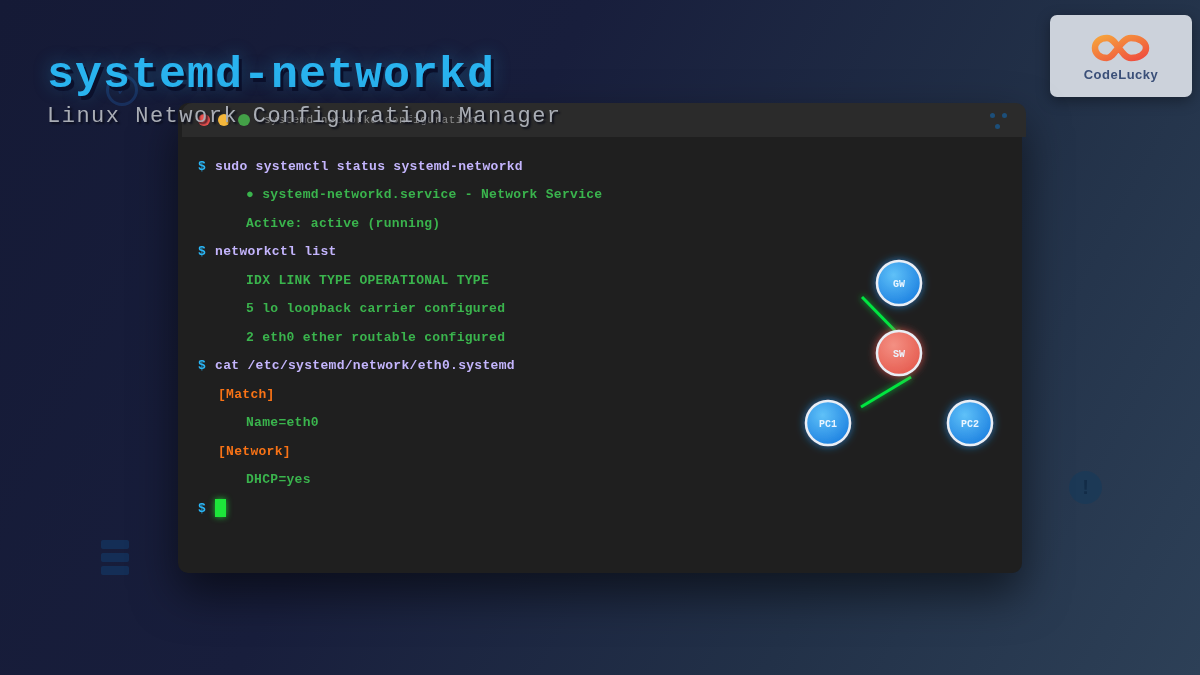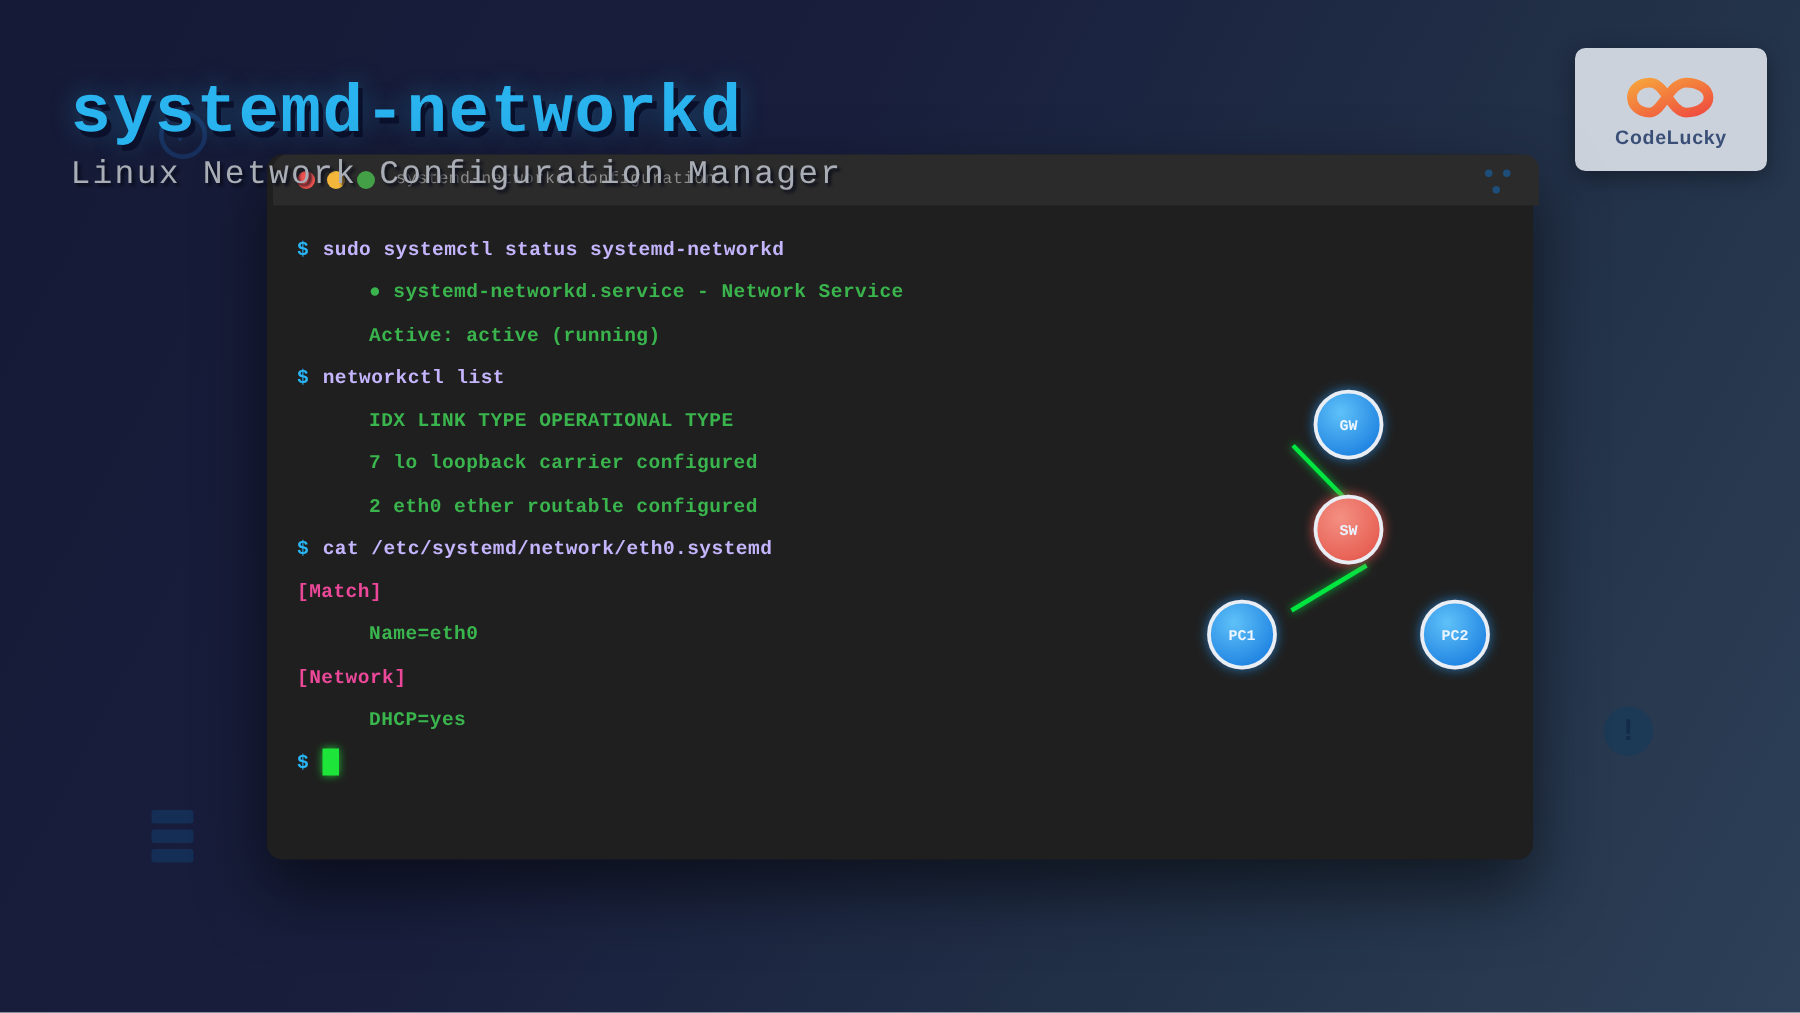--- a/index.html
+++ b/index.html
@@ -33,21 +33,21 @@
     text-shadow:3px 4px 0 #0b102b, 0 0 18px rgba(41,179,239,.35);
   }
   .page-subtitle {
     position:absolute; left:47px; top:104px; z-index:6;
     font:22px "Liberation Mono", monospace; letter-spacing:1.5px;
     color:#a9adb5; text-shadow:2px 2px 2px rgba(10,12,25,.9);
   }
 
   
   .brand-card {
-    position:absolute; left:1050px; top:32px; width:128px; height:82px;
+    position:absolute; left:1050px; top:15px; width:142px; height:82px;
     background:#ccd2db; border-radius:7px; z-index:2;
     display:flex; flex-direction:column; align-items:center; justify-content:center;
     box-shadow:0 4px 14px rgba(0,0,0,.35);
   }
   .brand-name { font:bold 13px "Liberation Sans", sans-serif; color:#3a4f78; letter-spacing:.5px; margin-top:2px; }
 
   
   .terminal {
     position:absolute; left:178px; top:103px; width:844px; height:470px;
     background:#1f1f1f; border-radius:10px; z-index:2;
@@ -68,21 +68,21 @@
   .corner-dots i:nth-child(3){ left:5px;  top:11px; }
 
   .term-body {
     position:absolute; left:20px; top:49px; right:20px; bottom:10px;
     font:bold 13px "Liberation Mono", monospace; letter-spacing:.3px;
   }
   .term-line { height:28.5px; display:flex; align-items:center; white-space:pre; }
   .tok-prompt { color:#29b6f6; margin-right:9px; }
   .tok-cmd    { color:#c4b5fd; }
   .tok-green  { color:#3ab44d;margin-left:48px; }
-  .tok-gray   { color:#ec4899; }
+  .tok-gray   { color:#f97316;margin-left:20px; }
   .cursor-block { display:inline-block; width:11px; height:18px; background:#1de53a; box-shadow:0 0 6px rgba(29,229,58,.8); }
 
   
   #diagram { position:absolute; left:0; top:0; width:1200px; height:675px; z-index:4; pointer-events:none; }
   .node-label { font:bold 10px "Liberation Mono", monospace; fill:#eaf5ff; }
 </style>
 </head>
 <body>
 
 <div class="decor-check">
@@ -128,21 +128,21 @@
         <i></i>
         <i></i>
       </div>
   </div>
   <div class="term-body">
       <div class="term-line"><span class="tok-prompt">$</span><span class="tok-cmd">sudo systemctl status systemd-networkd</span></div>
       <div class="term-line"><span class="tok-green">● systemd-networkd.service - Network Service</span></div>
       <div class="term-line"><span class="tok-green">Active: active (running)</span></div>
       <div class="term-line"><span class="tok-prompt">$</span><span class="tok-cmd">networkctl list</span></div>
       <div class="term-line"><span class="tok-green">IDX LINK TYPE OPERATIONAL TYPE</span></div>
-      <div class="term-line"><span class="tok-green">7 lo loopback carrier configured</span></div>
+      <div class="term-line"><span class="tok-green">5 lo loopback carrier configured</span></div>
       <div class="term-line"><span class="tok-green">2 eth0 ether routable configured</span></div>
       <div class="term-line"><span class="tok-prompt">$</span><span class="tok-cmd">cat /etc/systemd/network/eth0.systemd</span></div>
       <div class="term-line"><span class="tok-gray">[Match]</span></div>
       <div class="term-line"><span class="tok-green">Name=eth0</span></div>
       <div class="term-line"><span class="tok-gray">[Network]</span></div>
       <div class="term-line"><span class="tok-green">DHCP=yes</span></div>
       <div class="term-line"><span class="tok-prompt">$</span><span class="cursor-block"></span></div>
     </div>
 </div>
 

